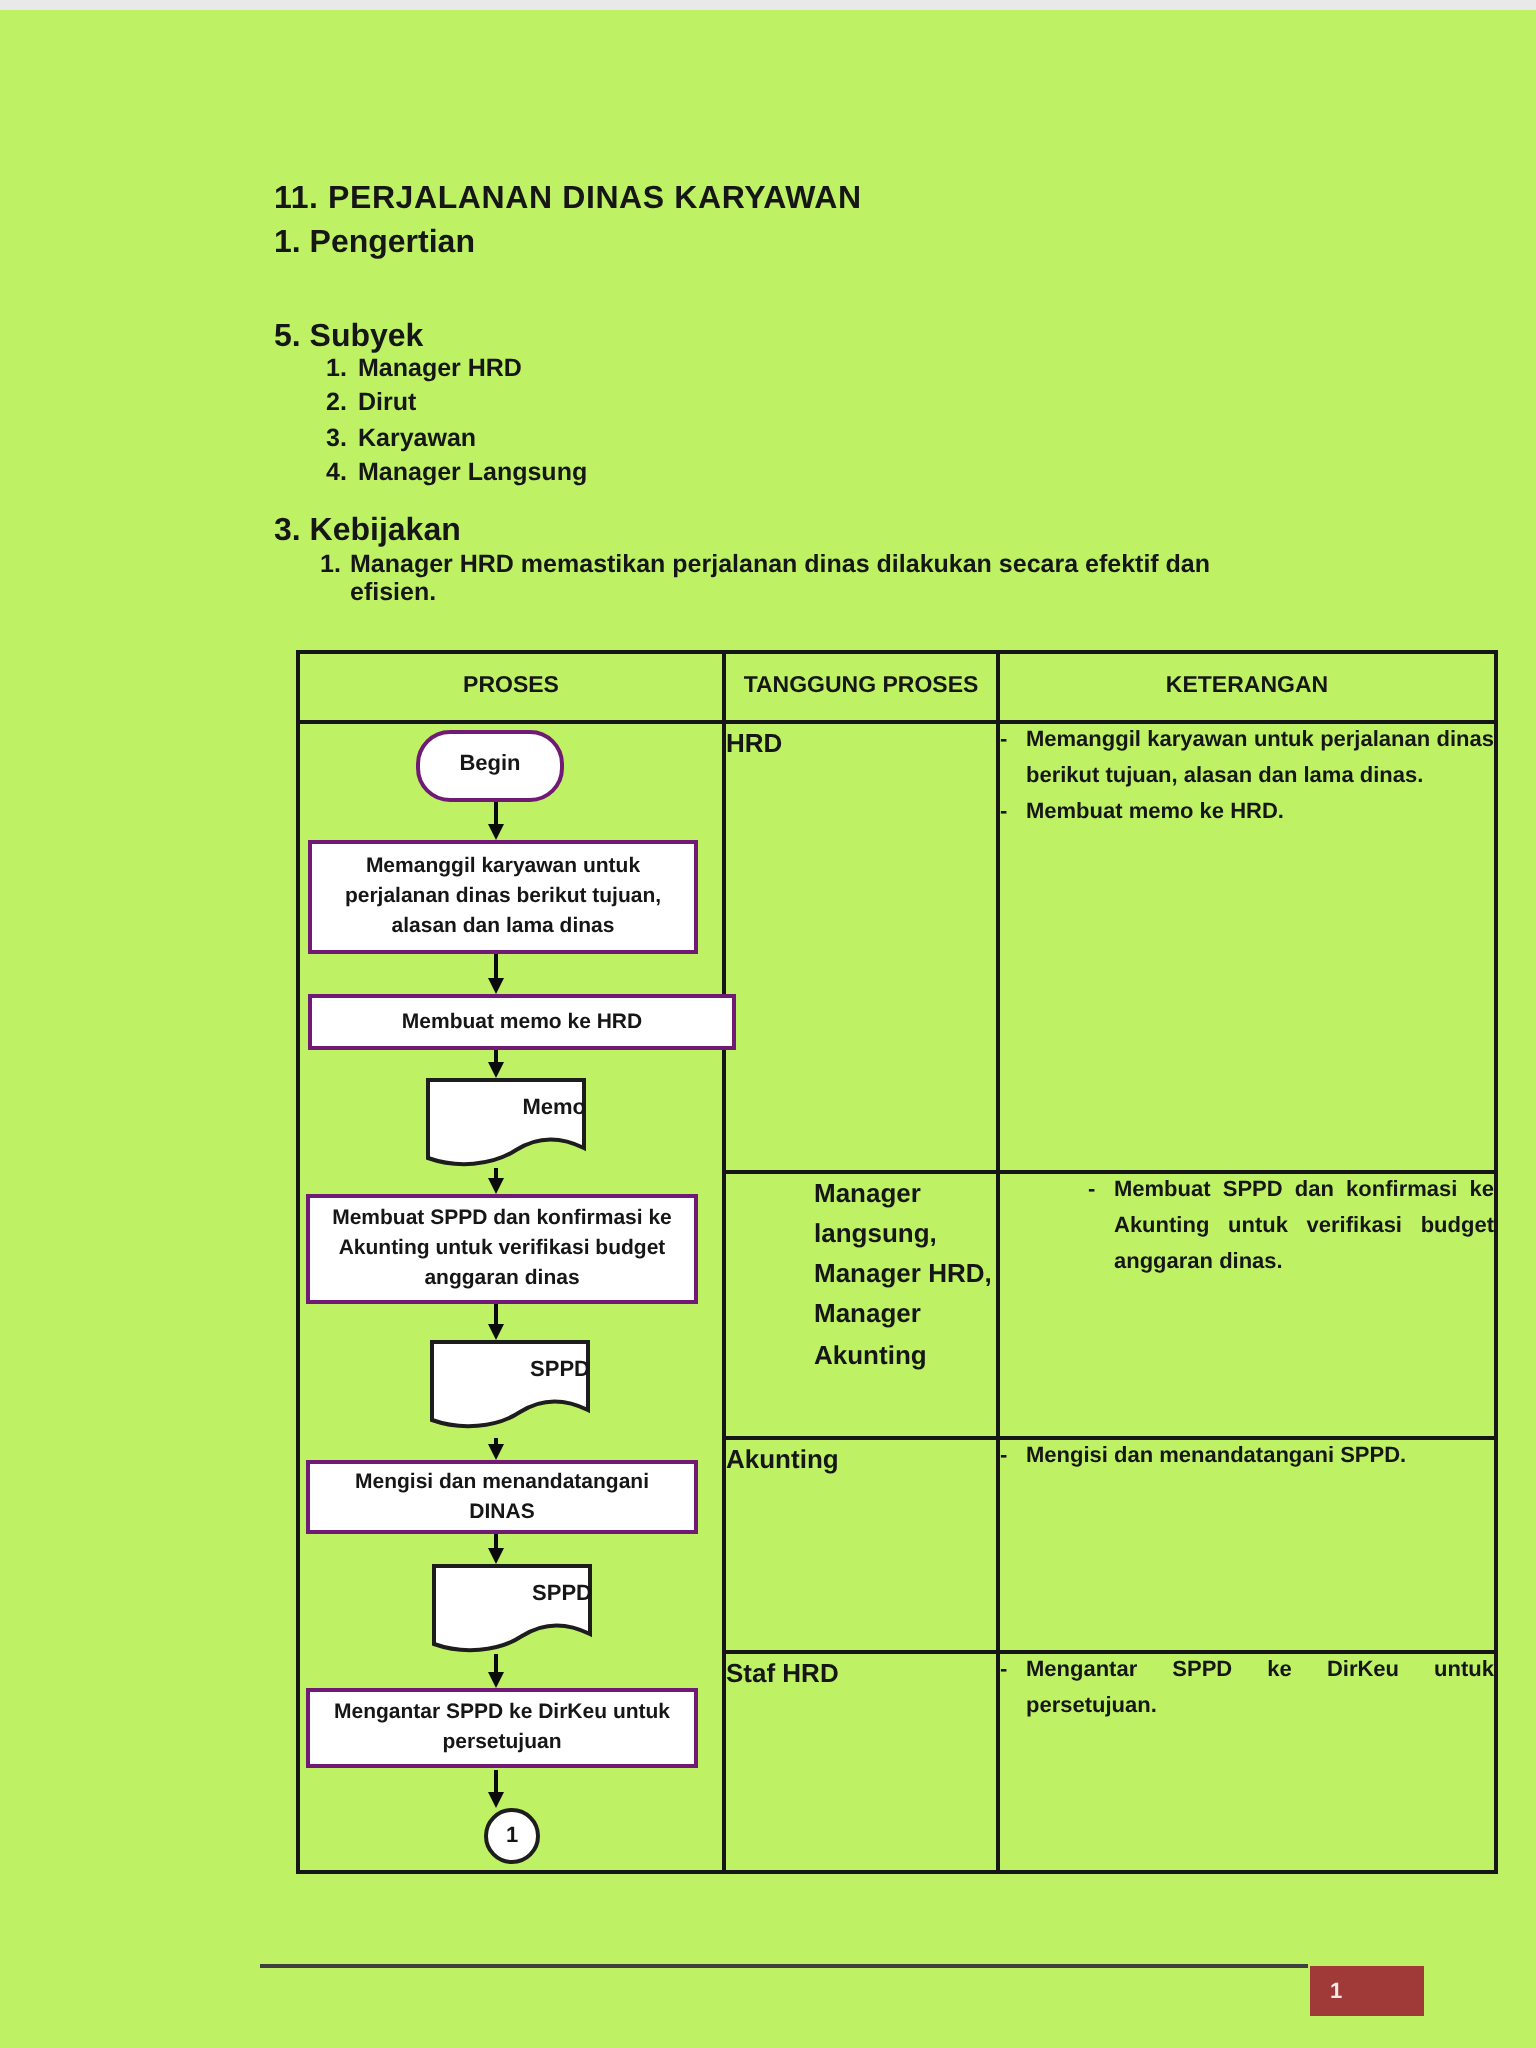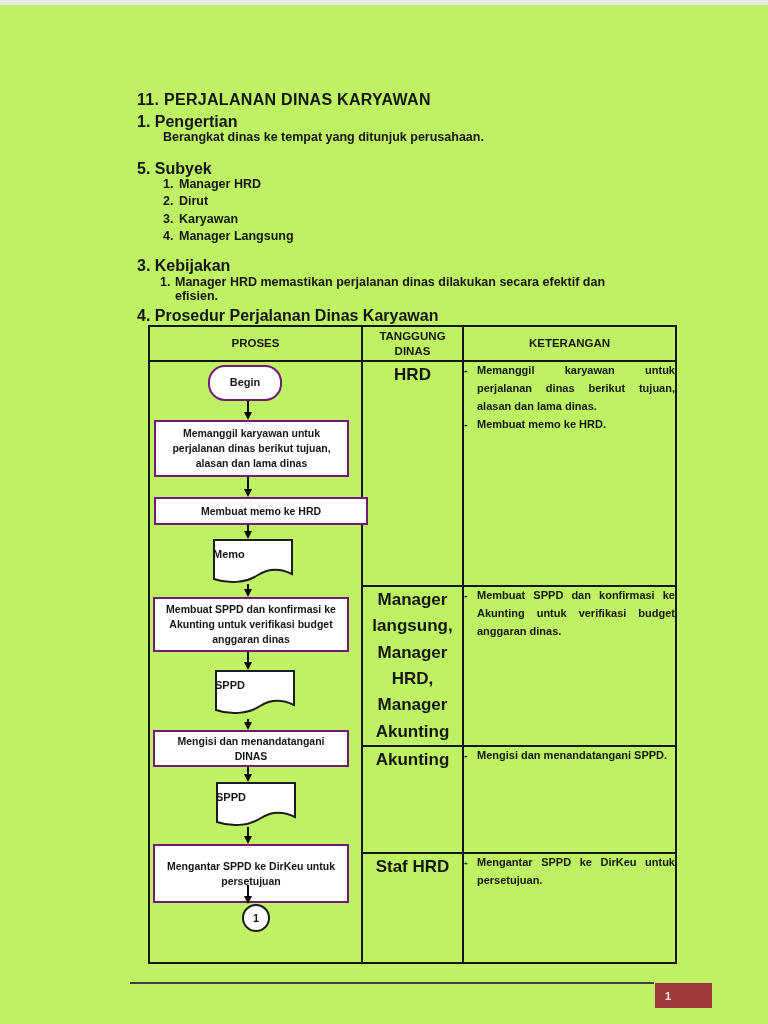--- a/index.html
+++ b/index.html
@@ -27,47 +27,47 @@
   .h-prosedur   { left:137px; top:302px; }
 
   
   table.proc { border-collapse:collapse; table-layout:fixed; position:absolute; left:148px; top:320px; }
   table.proc th, table.proc td { border:2px solid #161616; vertical-align:top; padding:0; }
   th.c1, td.c1 { width:203px; }
   th.c2, td.c2 { width:91px; }
   th.c3, td.c3 { width:203px; }
   table.proc th { font-size:11.5px; text-align:center; vertical-align:middle; height:31px; line-height:1.25; padding:1px 4px; }
   tr.r1 td { height:223px; }
-  tr.r2 td { height:131px; }
+  tr.r2 td { height:131px;padding-left:44px; }
   tr.r3 td { height:105px; }
   tr.r4 td { height:108px; }
-  td.tj { text-align:center; font-size:17px; padding-top:5px; line-height:1.55; }
+  td.tj { text-align:left; font-size:13px; padding-top:5px; line-height:1.55; }
   td.ket { font-size:11px; padding:4px 8px 0 7px; line-height:1.63; }
   .bullet { display:flex; }
   .bullet .dash { width:13px; flex:none; }
   .bullet .btxt { flex:1; text-align:justify; }
 
   
   td.proses-cell { position:relative; }
   .flow { position:absolute; inset:0; }
   .fbox {
     position:absolute; border:2px solid #701a75; background:#fff;
     font-size:10.5px; line-height:1.42; text-align:center;
     display:flex; align-items:center; justify-content:center;
     padding:2px 5px; box-sizing:border-box;
   }
   .n-begin { left:58px; top:3px;  width:74px;  height:36px; border-radius:17px; font-size:11px; }
   .n-box1  { left:4px;  top:58px; width:195px; height:57px; }
   .n-box2  { left:4px;  top:135px;width:214px; height:28px; }
   .n-box3  { left:3px;  top:235px;width:196px; height:55px; }
   .n-box4  { left:3px;  top:368px;width:196px; height:37px; }
-  .n-box5  { left:3px;  top:482px;width:196px; height:59px; }
+  .n-box5  { left:3px;  top:482px;width:196px; height:40px; }
   .doc-shape { position:absolute; width:80px; height:48px; }
   .doc-shape svg { position:absolute; left:0; top:0; }
-  .doc-shape .dlabel { position:absolute; left:0; right:0; top:9px; text-align:left; font-size:11px; }
+  .doc-shape .dlabel { position:absolute; left:0; right:0; top:9px; text-align:right; font-size:11px; }
   .d-memo  { left:63px; top:177px; }
   .d-sppd1 { left:65px; top:308px; }
   .d-sppd2 { left:66px; top:420px; }
   .arrow { position:absolute; left:97px; width:2px; background:#0b0b0b; }
   .arrow::after {
     content:""; position:absolute; left:-3.5px; bottom:-8px; width:0; height:0;
     border-left:4.5px solid transparent; border-right:4.5px solid transparent;
     border-top:8px solid #0b0b0b;
   }
   .a1 { top:39px;  height:11px; }
@@ -94,21 +94,20 @@
   }
 </style>
 </head>
 <body>
 
 <div class="page">
 
   <div class="abs doc-title">11. PERJALANAN DINAS KARYAWAN</div>
 
   <div class="abs sec-head h-pengertian">1. Pengertian</div>
-  <div class="abs p-pengertian">Berangkat dinas ke tempat yang ditunjuk perusahaan.</div>
 
   <div class="abs sec-head h-subyek">5. Subyek</div>
   <div class="abs list-subyek">
     <div class="li">
         <span class="num">1.</span>
         <span>Manager HRD</span>
       </div>
     <div class="li">
         <span class="num">2.</span>
         <span>Dirut</span>
@@ -124,27 +123,26 @@
   </div>
 
   <div class="abs sec-head h-kebijakan">3. Kebijakan</div>
   <div class="abs list-kebijakan">
     <div class="li">
         <span class="num">1.</span>
         <span>Manager HRD memastikan perjalanan dinas dilakukan secara efektif dan efisien.</span>
       </div>
   </div>
 
-  <div class="abs sec-head h-prosedur">4. Prosedur Perjalanan Dinas Karyawan</div>
 
   <table class="proc">
     <thead>
       <tr>
         <th class="c1">PROSES</th>
-        <th class="c2">TANGGUNG DINAS</th>
+        <th class="c2">TANGGUNG PROSES</th>
         <th class="c3">KETERANGAN</th>
       </tr>
     </thead>
     <tbody>
       <tr class="r1">
         <td class="c1 proses-cell" rowspan="4">
           <div class="flow">
             <div class="fbox n-begin">Begin</div>
             <div class="arrow a1"></div>
             <div class="fbox n-box1">Memanggil karyawan untuk perjalanan dinas berikut tujuan, alasan dan lama dinas</div>

